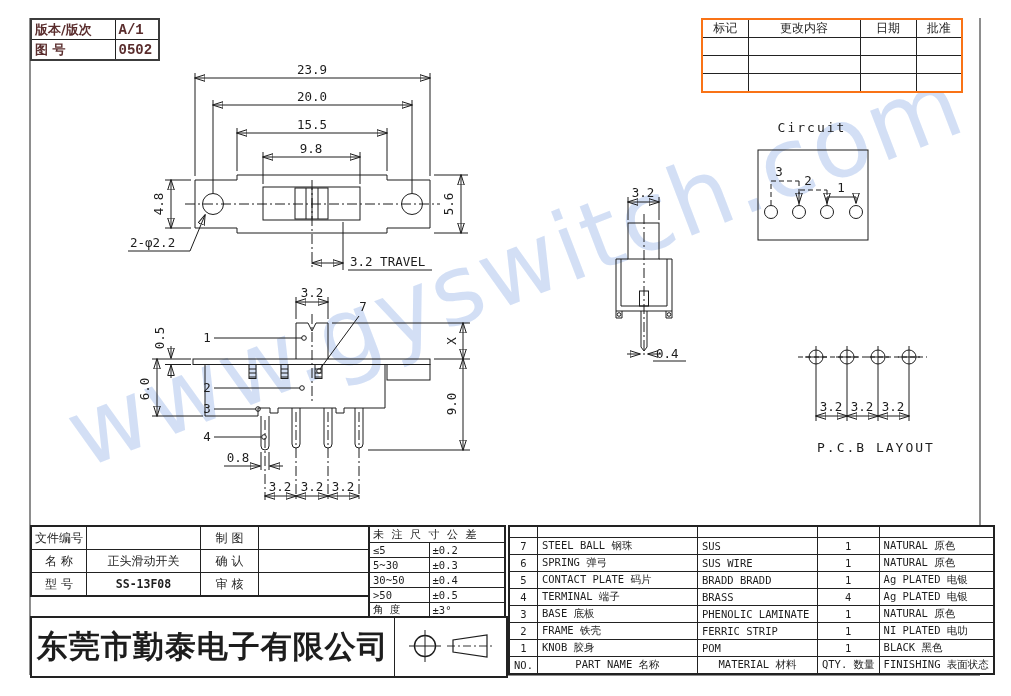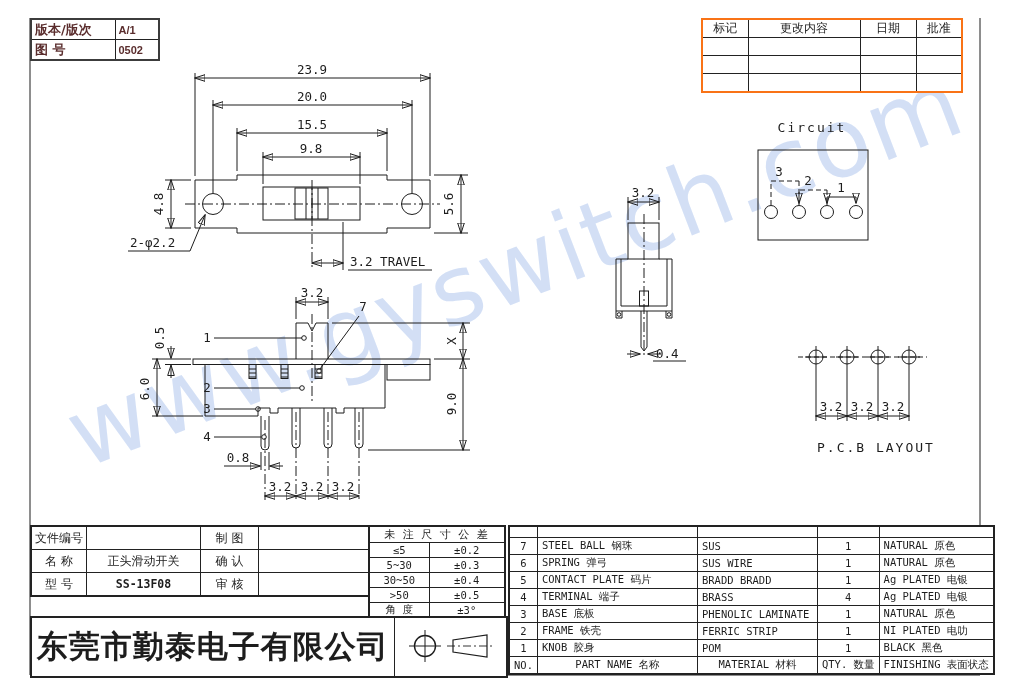--- a/index.html
+++ b/index.html
@@ -21,32 +21,32 @@
   .dot { fill:#1d1d1d; stroke:none; }
   text.d  { font:12.5px "DejaVu Sans Mono", monospace; fill:#1d1d1d; stroke:none; }
   text.dt { font:13px "DejaVu Sans Mono", monospace; fill:#1d1d1d; stroke:none; letter-spacing:2px; }
 
   
   table { border-collapse:collapse; position:absolute; z-index:3; table-layout:fixed; background:#fff; }
   td { border:1px solid #222; padding:0 3px; overflow:hidden; white-space:nowrap; font-size:12px; }
 
   .ver-table   { left:30px; top:18px;  border:2px solid #3c3c3c; color:#5a2d2d; }
   .ver-table td{ height:19px; text-align:left; font-weight:bold; font-size:13px;margin-left:37px; }
-  .ver-table td.val { font-size:11px; font-family:Liberation Sans, sans-serif; }
+  .ver-table td.val { font-size:14px; font-family:Liberation Mono, monospace; }
 
   .rev-table   { left:701px; top:18px; border:2px solid #f97316; }
   .rev-table td{ height:17px; text-align:center; font-size:12px; }
 
   .info-table  { left:30px; top:525px; border:2px solid #222; }
   .info-table td { height:22px; text-align:center; }
   .info-table td.mono { font-family:"DejaVu Sans Mono",monospace; font-size:11.5px;font-weight:bold; }
 
   .tol-table   { left:368px; top:525px; border:2px solid #222;
                  font-family:"DejaVu Sans Mono",monospace; }
-  .tol-table td{ height:14px; text-align:center; font-size:10.5px; }
+  .tol-table td{ height:14px; text-align:left; font-size:10.5px; }
   .tol-table td.hd { font-size:11px; font-family:"DejaVu Sans",sans-serif; letter-spacing:2px; }
 
   .company-table { left:30px; top:616px; border:2px solid #222; }
   .company-table td { height:55px; }
   .company-name { font-size:31px; font-weight:600; letter-spacing:1px; text-align:center; }
 
   .parts-table { left:508px; top:525px; border:2px solid #222;
                  font-family:"DejaVu Sans Mono",monospace; }
   .parts-table td { height:16px; font-size:10.5px; padding:0 4px; }
   .parts-table td.c { text-align:center; }

